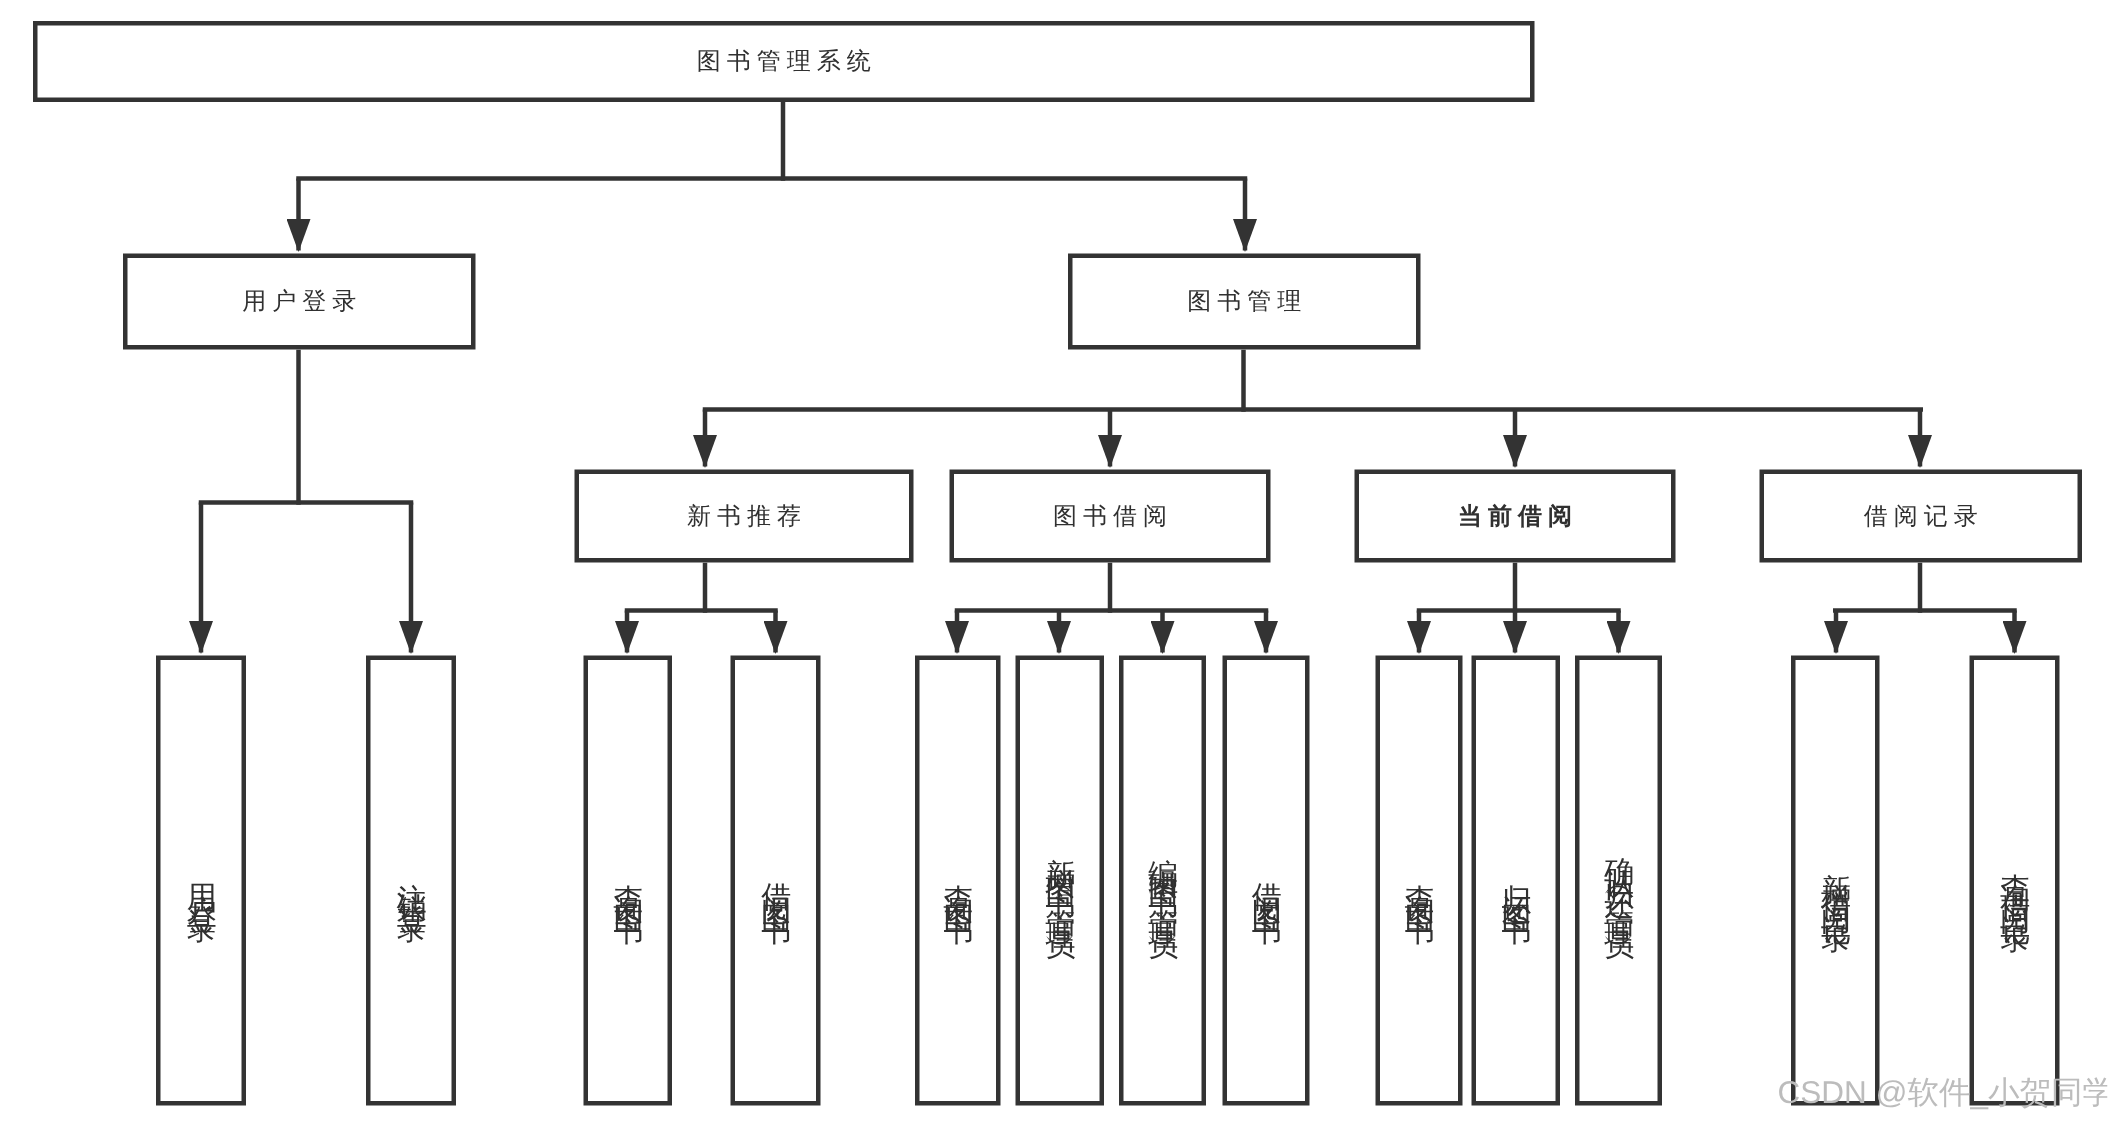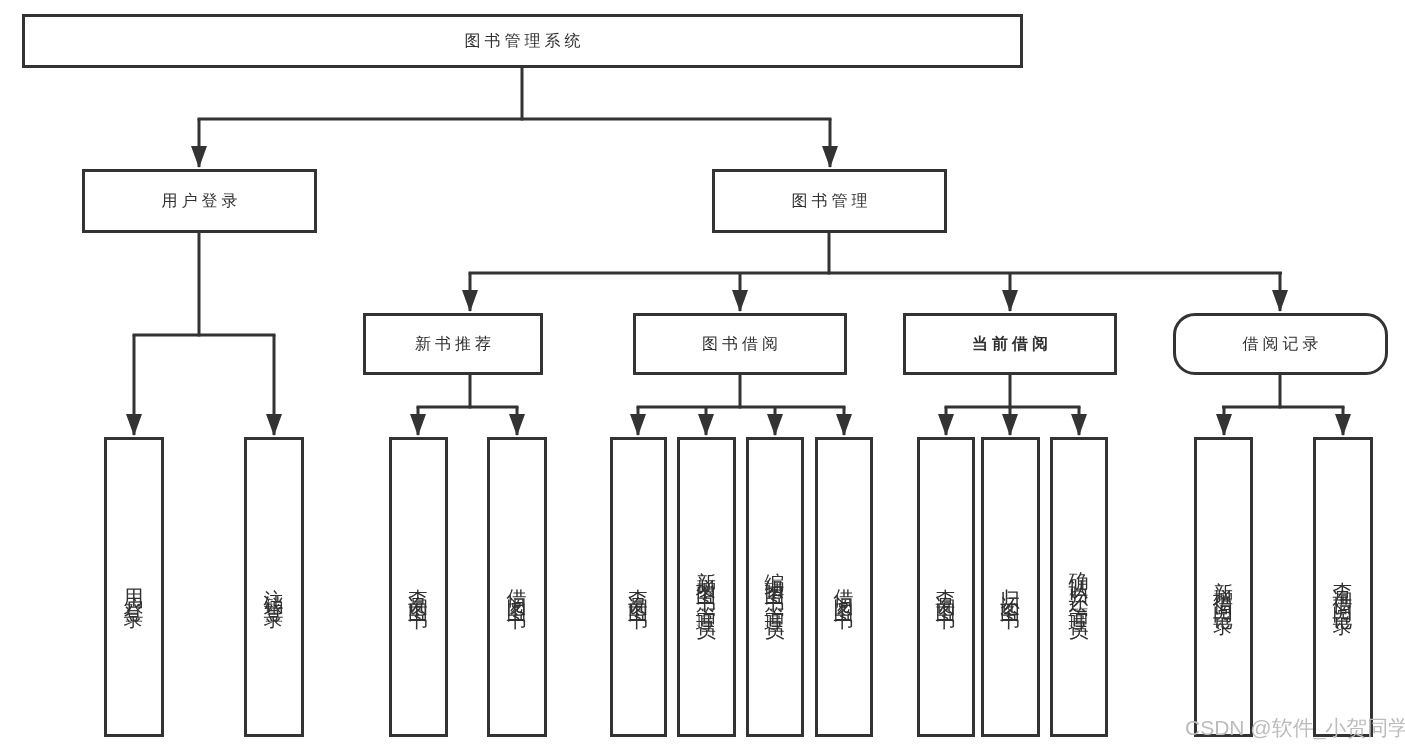--- a/index.html
+++ b/index.html
@@ -110,30 +110,30 @@
     <span>图书管理系统</span>
   </div>
 
   <div class="box" style="left:82px;top:169px;width:235px;height:64px;">
     <span>用户登录</span>
   </div>
   <div class="box" style="left:712px;top:169px;width:235px;height:64px;">
     <span>图书管理</span>
   </div>
 
-  <div class="box" style="left:363px;top:313px;width:180px;height:62px;">
+  <div class="box" style="left:383px;top:313px;width:226px;height:62px;">
     <span>新书推荐</span>
   </div>
   <div class="box" style="left:633px;top:313px;width:214px;height:62px;text-align:center;">
     <span>图书借阅</span>
   </div>
   <div class="box" style="left:903px;top:313px;width:214px;height:62px;font-weight:bold;">
     <span>当前借阅</span>
   </div>
-  <div class="box" style="left:1173px;top:313px;width:215px;height:62px;border-radius:22px;">
+  <div class="box" style="left:1173px;top:313px;width:215px;height:62px;">
     <span>借阅记录</span>
   </div>
 
   <div class="vbox" style="left:104px;width:60px;">
     <span class="vlabel">用户登录</span>
   </div>
   <div class="vbox" style="left:244px;width:60px;">
     <span class="vlabel">注销登录</span>
   </div>
 

